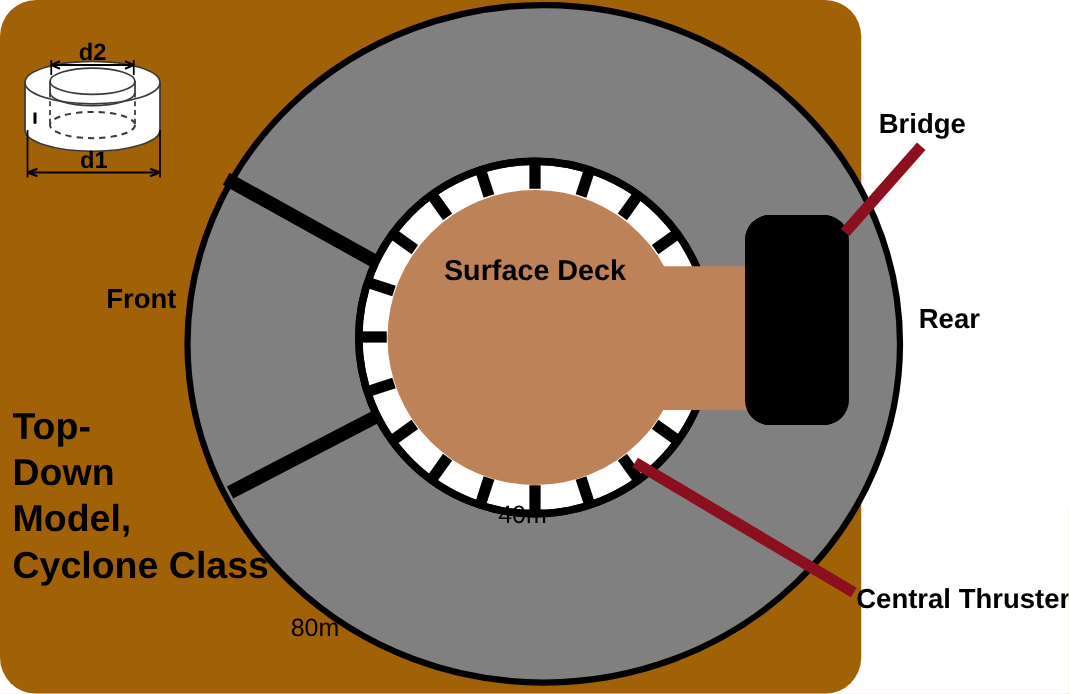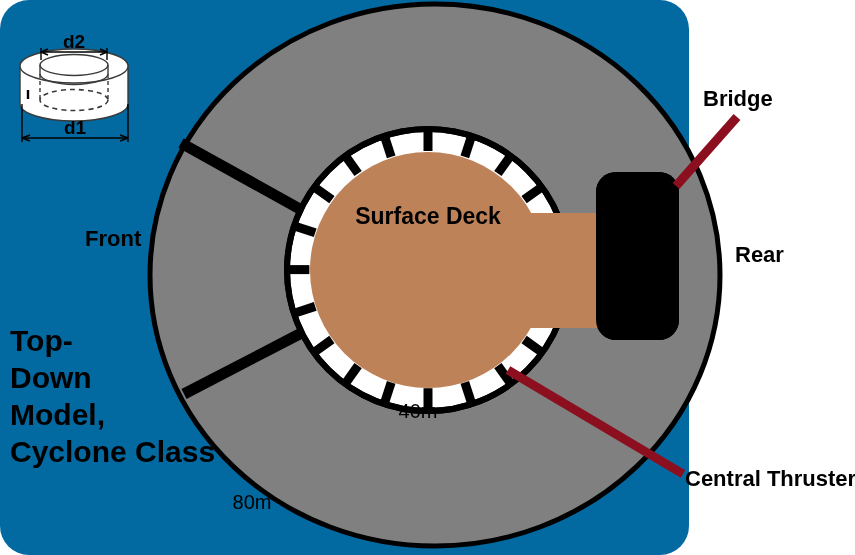--- a/index.html
+++ b/index.html
@@ -10,21 +10,21 @@
   body {
     width: 855px;
     height: 555px;
     overflow: hidden;
     font-family: "Liberation Sans", sans-serif;
   }
   #diagram-root {
     position: relative;
     width: 689px;
     height: 555px;
-    background: #0369a1;
+    background: #a16207;
     border-radius: 29px;
   }
   svg.stage {
     position: absolute;
     top: 0;
     left: 0;
     width: 855px;
     height: 555px;
     display: block;
   }

